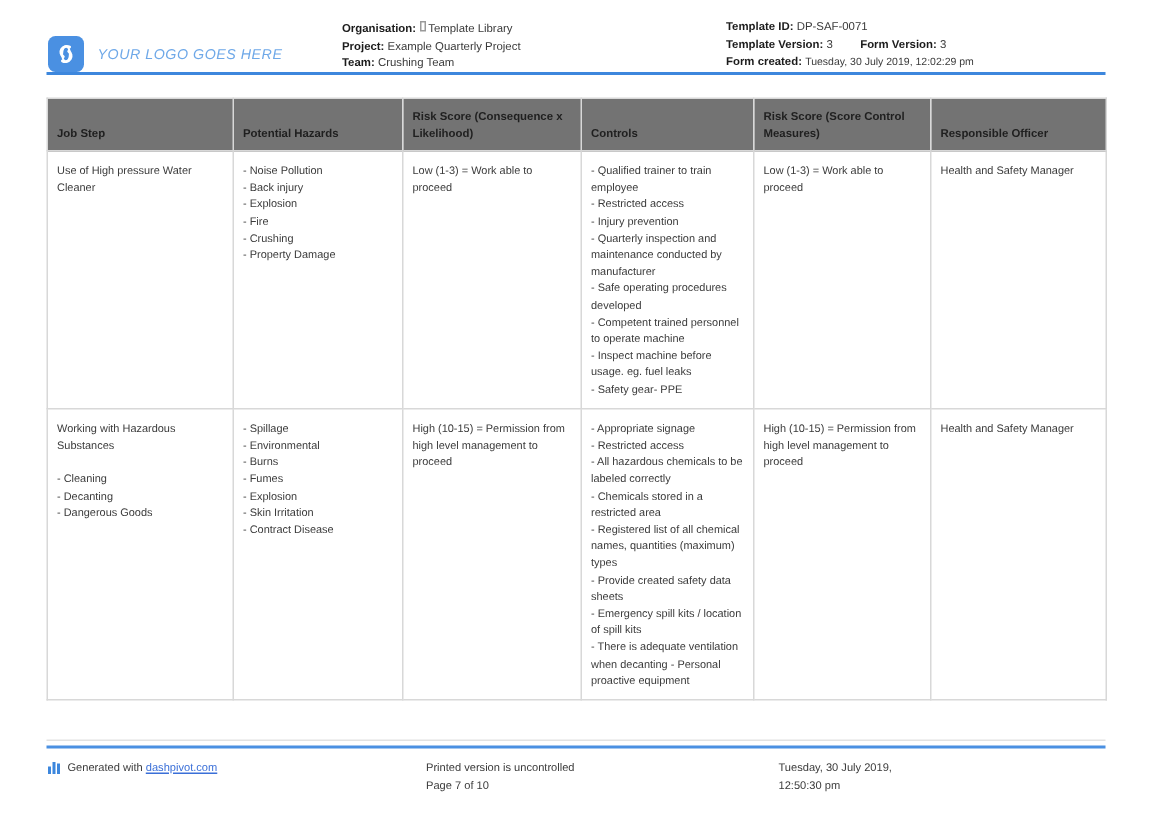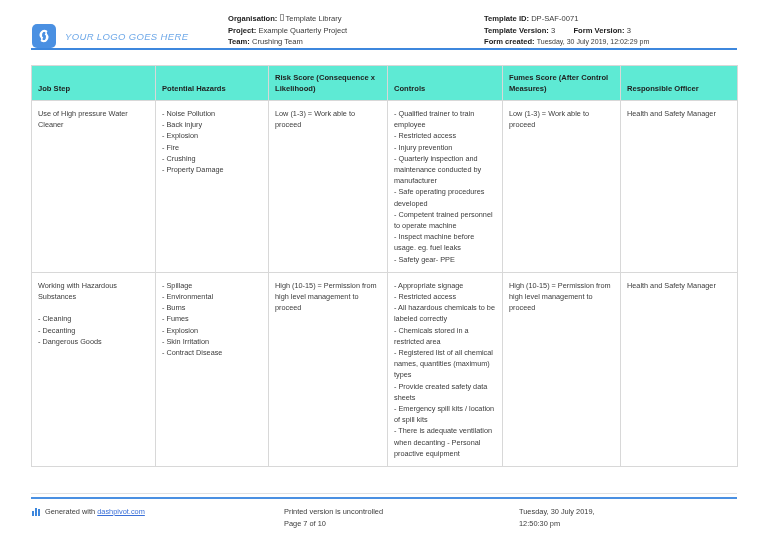--- a/index.html
+++ b/index.html
@@ -64,21 +64,21 @@
   table.risk th, table.risk td {
     border: 1px solid #d8d8d8;
     vertical-align: top;
     padding: 7px 7px 7px 6px;
     font-size: 7.3px;
     line-height: 11.2px;
     color: #3b3b3b;
     word-wrap: break-word;
   }
   table.risk th {
-    background: #5eead4;
+    background: #737373;
     font-weight: bold;
     font-size: 7.6px;
     line-height: 10.5px;
     color: #1f1f1f;
     text-align: left;
     height: 28px;
     vertical-align: bottom;
     padding-bottom: 6px;
   }
   col.c1 { width: 124px; }
@@ -182,21 +182,21 @@
           <col class="c4">
           <col class="c5">
           <col class="c6">
       </colgroup>
       <thead>
         <tr>
           <th>Job Step</th>
           <th>Potential Hazards</th>
           <th>Risk Score (Consequence x Likelihood)</th>
           <th>Controls</th>
-          <th>Fumes Score (After Control Measures)</th>
+          <th>Risk Score (Score Control Measures)</th>
           <th>Responsible Officer</th>
         </tr>
       </thead>
       <tbody>
         <tr class="row-1">
           <td>
               <div class="cell-lines">
                 <div>Use of High pressure Water Cleaner</div>
               </div>
             </td>

